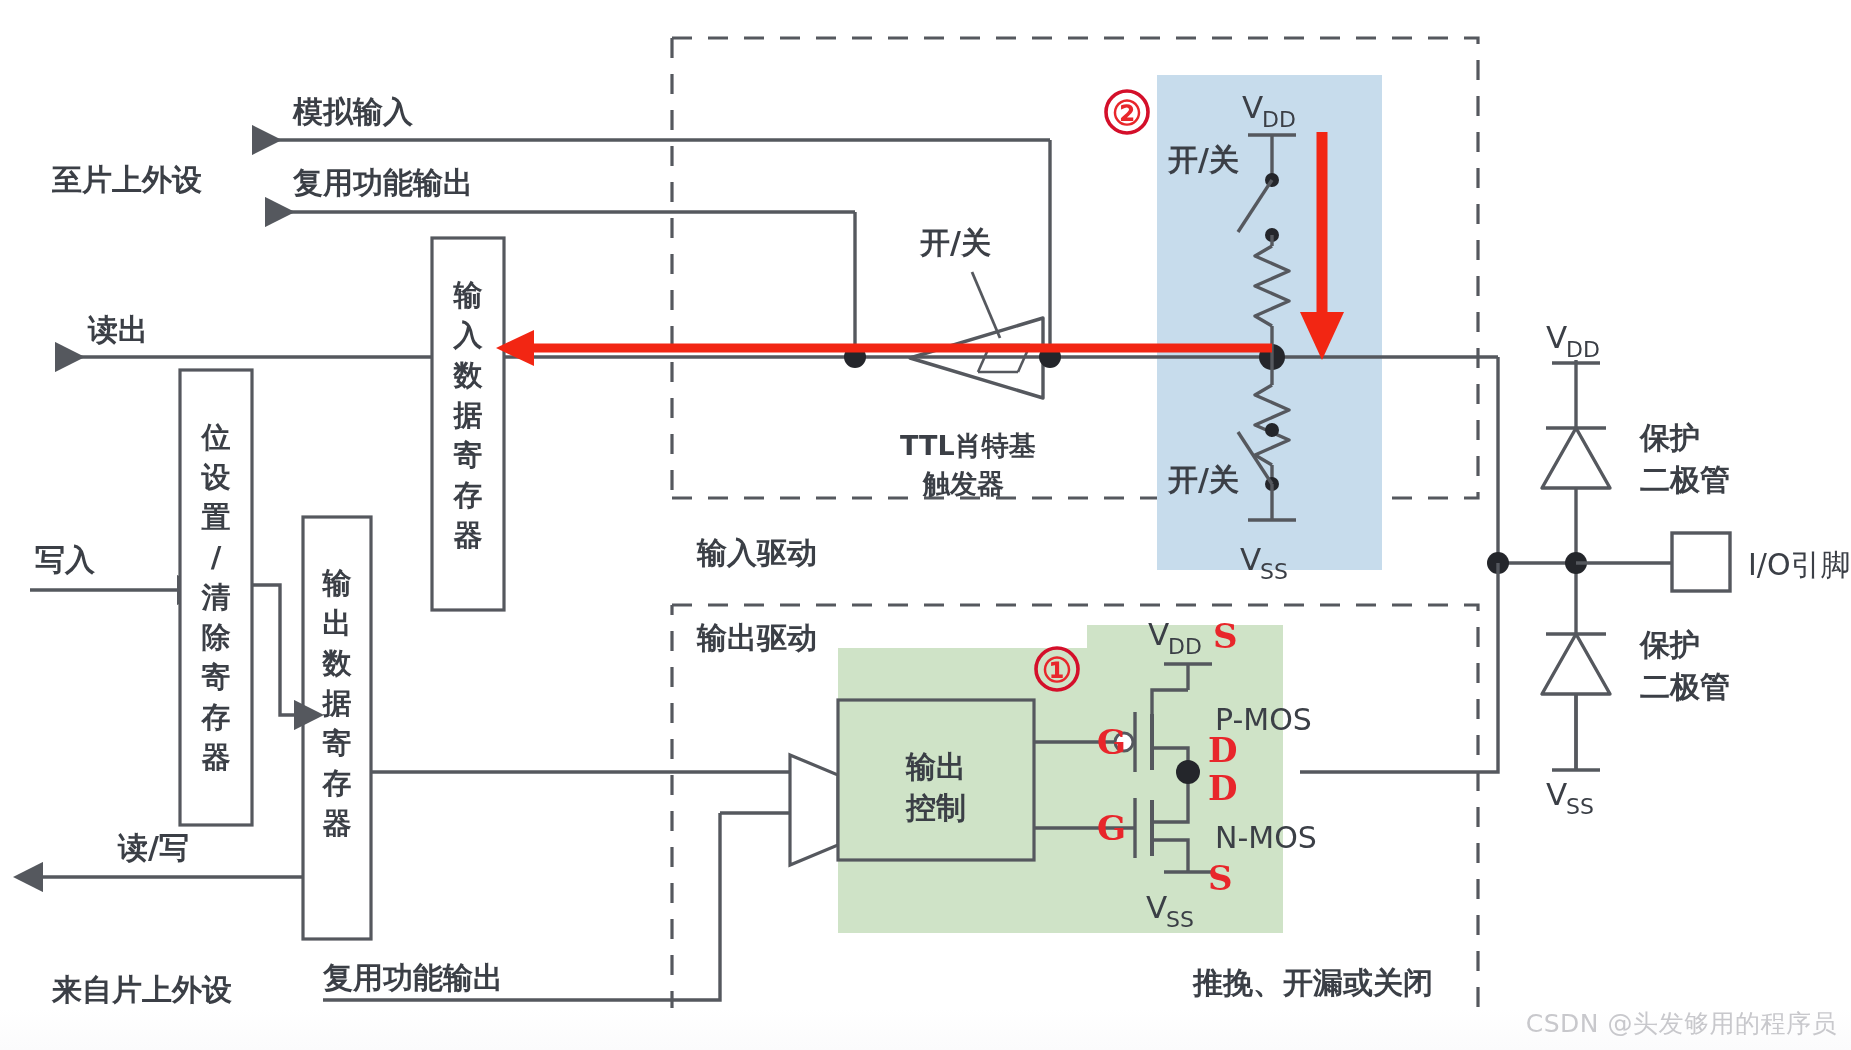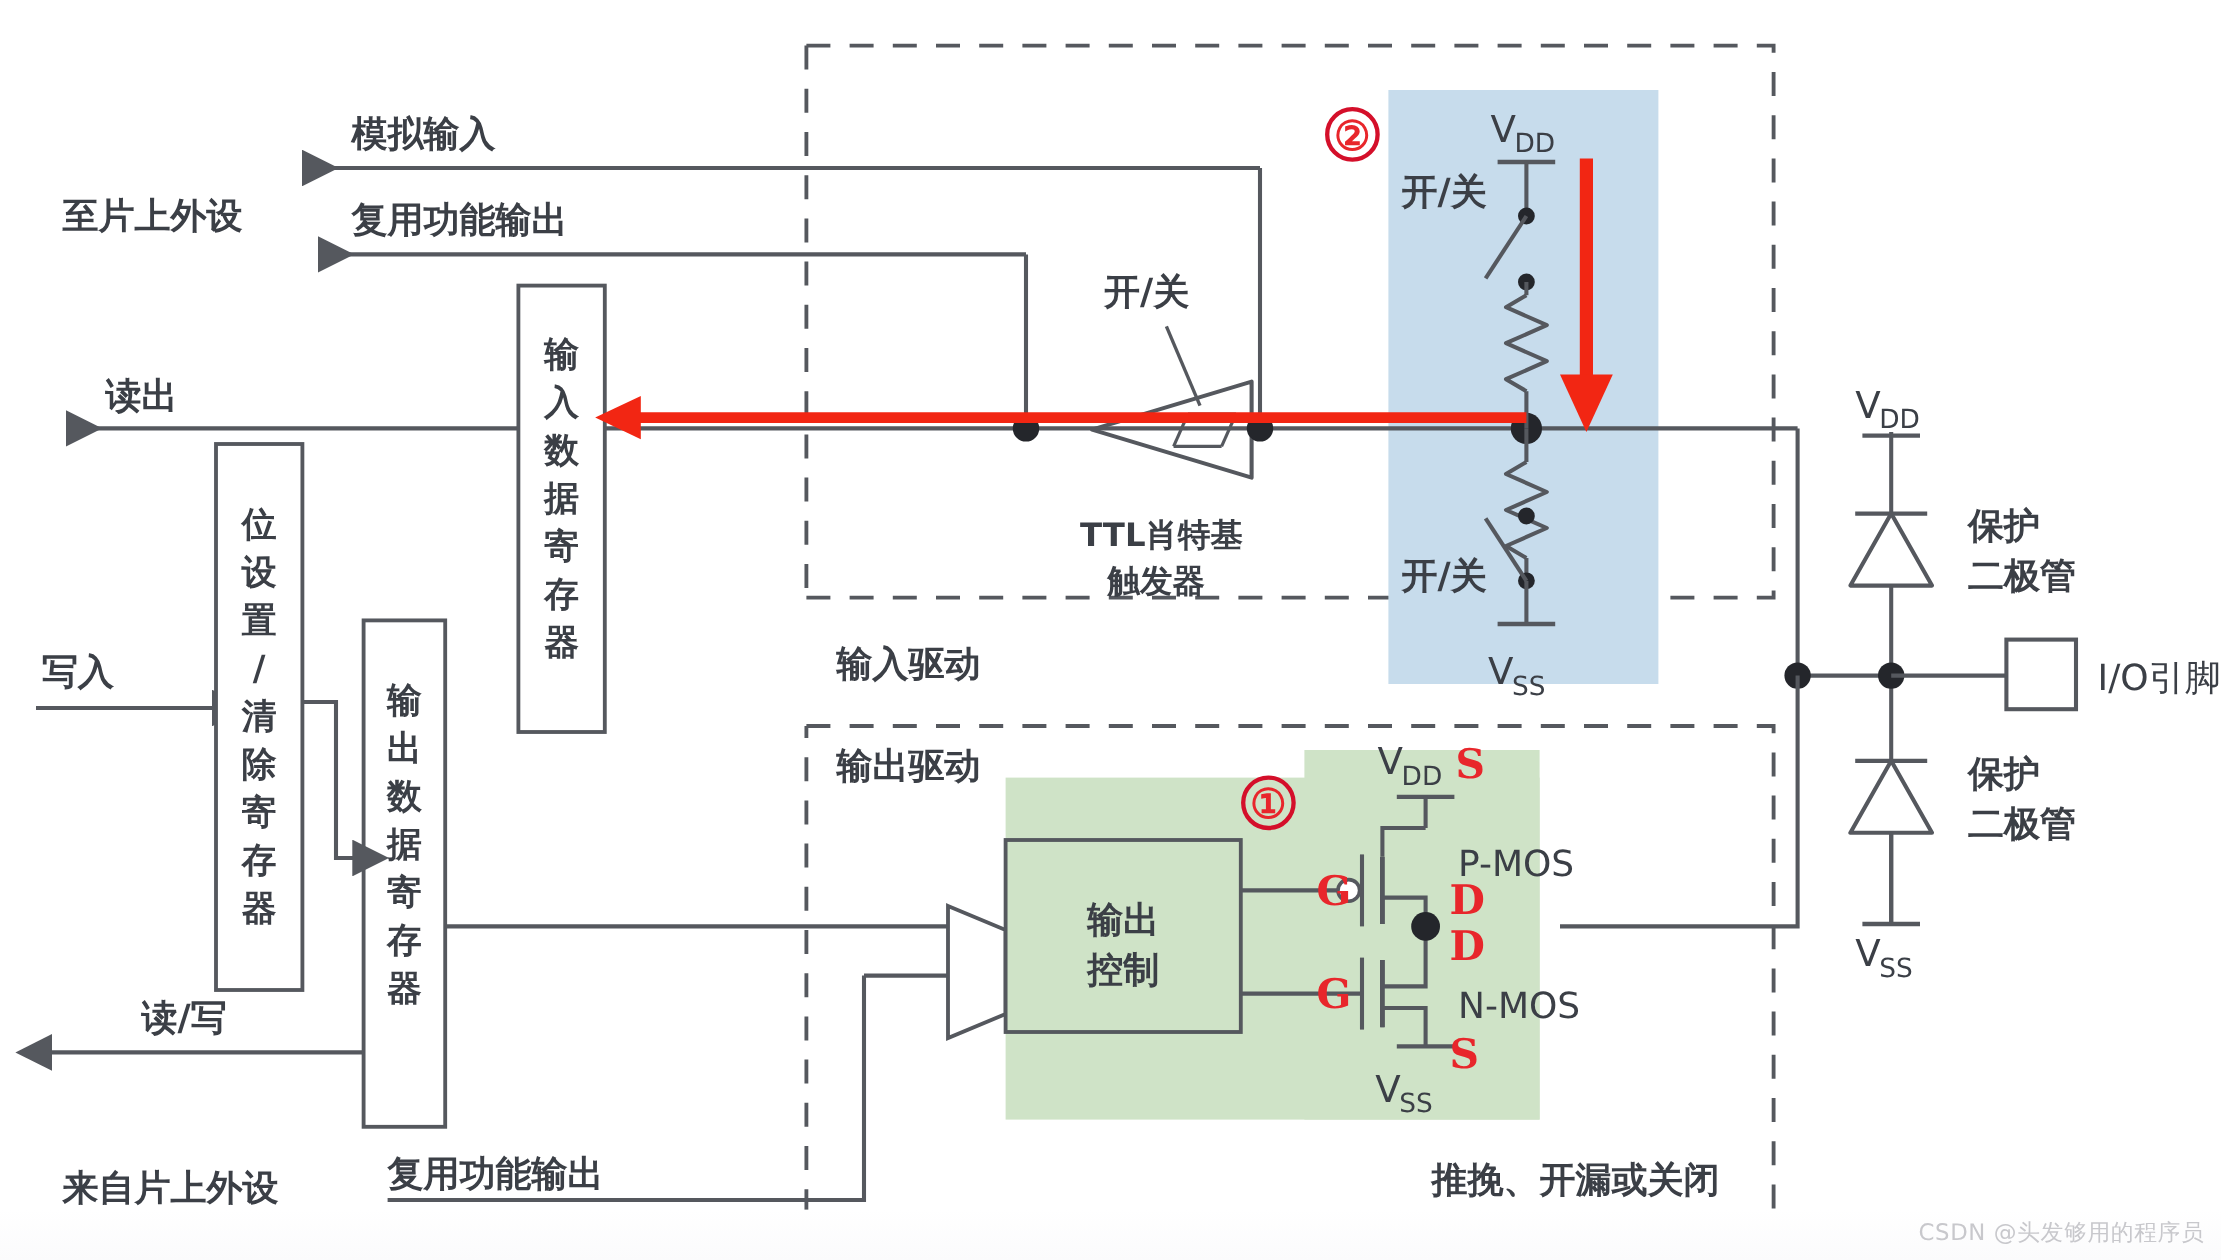--- a/index.html
+++ b/index.html
@@ -15,21 +15,21 @@
   .enlabel{font-family:"DejaVu Sans","Liberation Sans",sans-serif;
            font-size:30px;fill:#3b3f46;font-weight:500;}
   .redlabel{font-family:"DejaVu Serif","Liberation Serif",serif;
            font-size:34px;fill:#e8262b;font-weight:700;}
   .vlabel{font-family:"DejaVu Sans","Liberation Sans",sans-serif;
            font-size:31px;fill:#3b3f46;font-weight:500;}
   .vsub{font-family:"DejaVu Sans","Liberation Sans",sans-serif;
            font-size:22px;fill:#3b3f46;font-weight:500;}
   .watermark{position:absolute;right:14px;bottom:10px;
              font-family:"DejaVu Sans","Liberation Sans",sans-serif;
-             font-size:19px;color:#c8c8cc;letter-spacing:.5px;}
+             font-size:25px;color:#c8c8cc;letter-spacing:.5px;}
   .botfade{position:absolute;left:0;bottom:0;width:1851px;height:42px;
            background:linear-gradient(to bottom,#ffffff 0%,#fbfbfc 100%);}
   .vertcn{font-family:"DejaVu Sans","Liberation Sans",sans-serif;
           font-size:29px;fill:#3b3f46;font-weight:600;}
 </style>
 </head>
 <body>
 
 <div id="stage">
 <svg width="1851" height="1050" viewBox="0 0 1851 1050">

